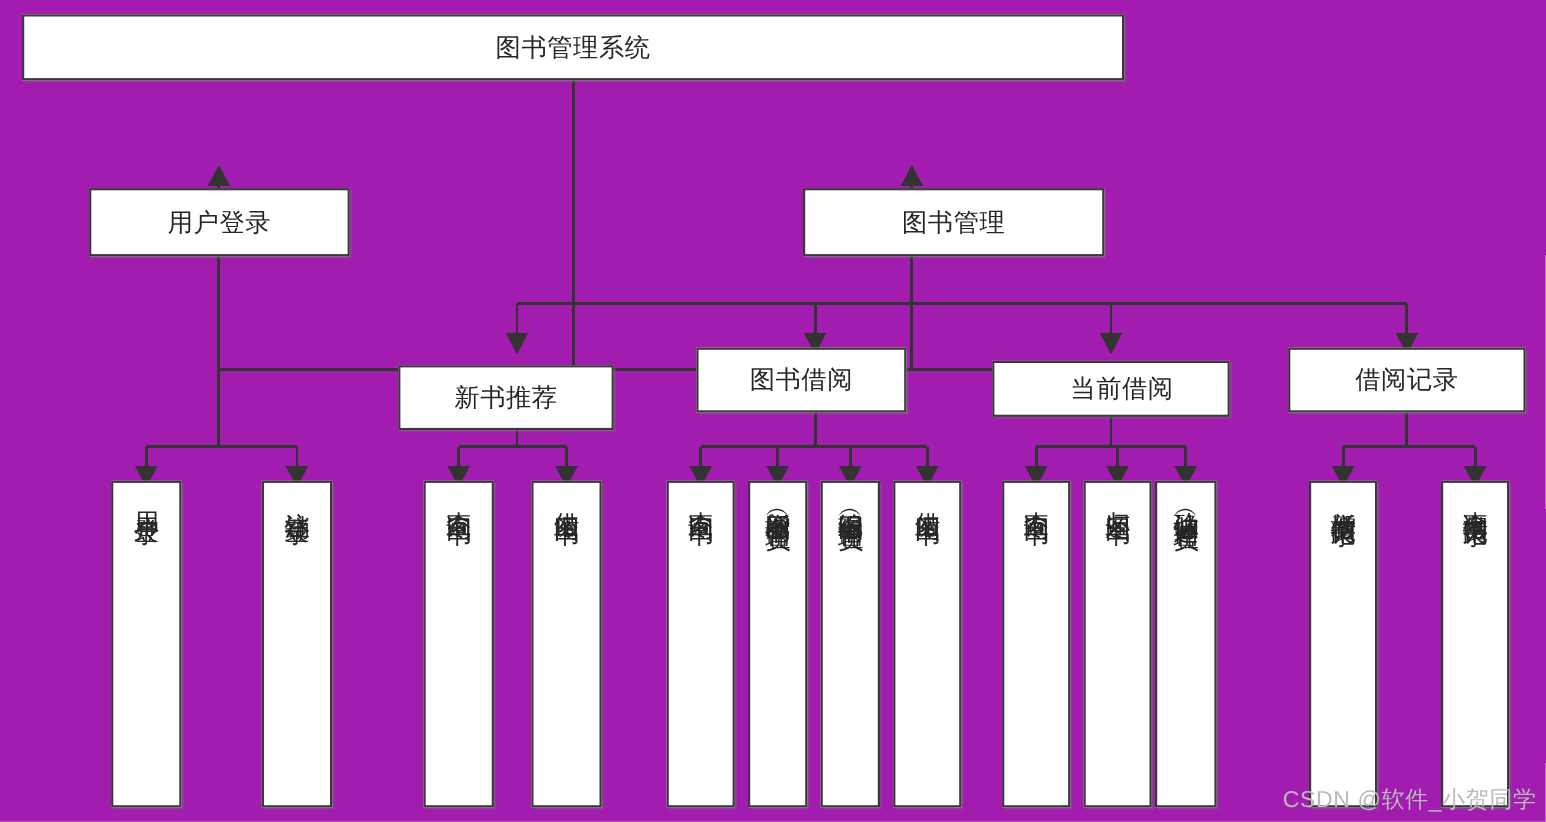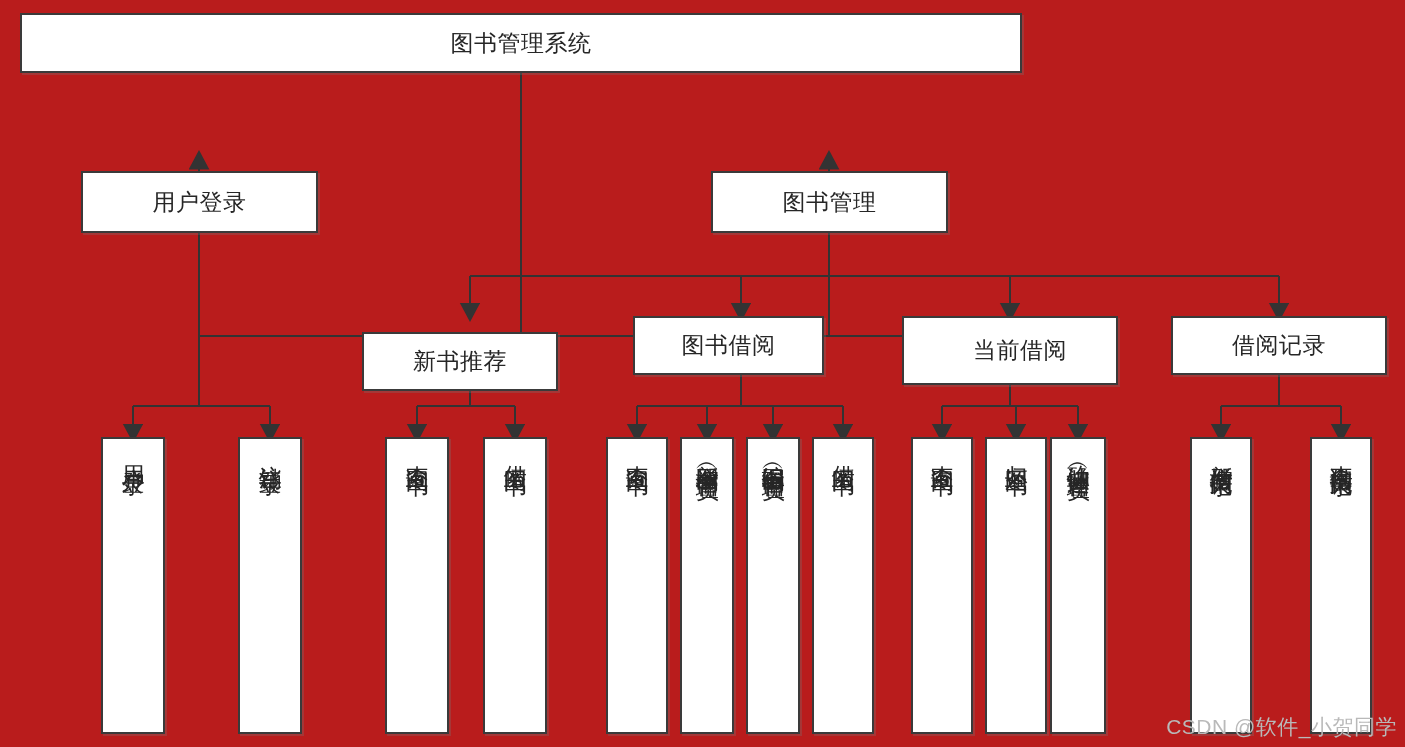--- a/index.html
+++ b/index.html
@@ -10,21 +10,21 @@
   body {
     width: 1405px;
     height: 747px;
     font-family: "Liberation Sans", "DejaVu Sans", sans-serif;
     overflow: hidden;
   }
   #diagram-root {
     position: relative;
     width: 1405px;
     height: 747px;
-    background: #b91c1c;
+    background: #a21caf;
   }
   svg#flow-svg {
     position: absolute;
     left: 0;
     top: 0;
     width: 1405px;
     height: 747px;
   }
   .node-box {
     position: absolute;
@@ -145,31 +145,31 @@
     </g>
   </svg>
 
   <div class="node-box node-h" style="left:20px; top:13px; width:1002px; height:60px;">
     <span class="node-label">图书管理系统</span>
   </div>
 
   <div class="node-box node-h" style="left:81px; top:171px; width:237px; height:62px;">
     <span class="node-label">用户登录</span>
   </div>
-  <div class="node-box node-h" style="left:711px; top:171px; width:237px; height:62px;">
+  <div class="node-box node-h" style="left:730px; top:171px; width:274px; height:62px;">
     <span class="node-label">图书管理</span>
   </div>
 
   <div class="node-box node-h" style="left:362px; top:332px; width:196px; height:59px;">
     <span class="node-label">新书推荐</span>
   </div>
   <div class="node-box node-h" style="left:633px; top:316px; width:191px; height:59px;">
     <span class="node-label">图书借阅</span>
   </div>
-  <div class="node-box node-h" style="left:902px; top:316px; width:216px; height:69px;padding-left:20px;">
+  <div class="node-box node-h" style="left:902px; top:328px; width:216px; height:51px;padding-left:20px;">
     <span class="node-label">当前借阅</span>
   </div>
   <div class="node-box node-h" style="left:1171px; top:316px; width:216px; height:59px;">
     <span class="node-label">借阅记录</span>
   </div>
 
   <div class="node-box node-v leaf-tall" style="left:101px; top:437px; width:64px; height:297px;">
     <span class="node-label">用户登录</span>
   </div>
   <div class="node-box node-v leaf-tall" style="left:238px; top:437px; width:64px; height:297px;">

